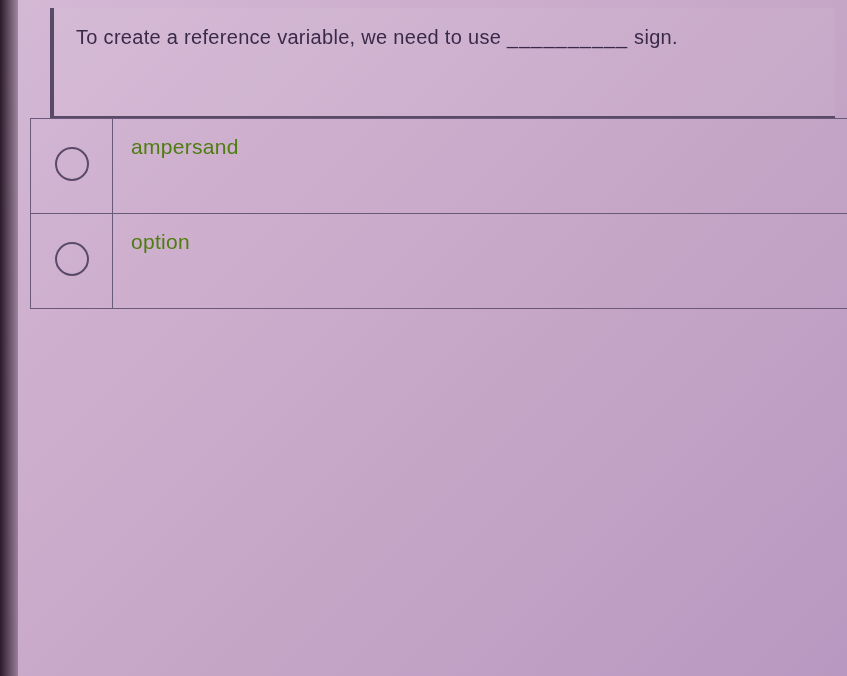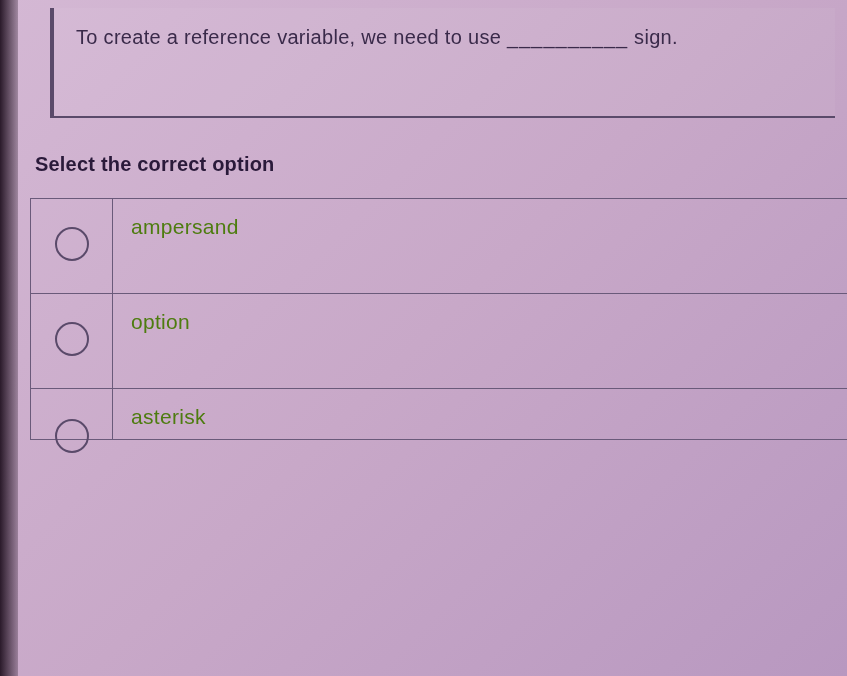--- a/index.html
+++ b/index.html
@@ -101,44 +101,35 @@
 <body>
 
 <div class="dark-edge"></div>
 
 <div class="page-container">
 
   <div class="question-box">
     <span class="question-text">To create a reference variable, we need to use </span><span class="question-text blank">__________</span><span class="question-text"> sign.</span>
   </div>
 
-  <div class="instruction">Select the correct option</div>
 
   <table class="options-table">
     <tbody>
         <tr class="option-row">
       <td class="radio-cell">
         <span class="radio-circle"></span>
       </td>
       <td class="option-text-cell">
         <span class="option-text">ampersand</span>
       </td>
     </tr>
     <tr class="option-row">
       <td class="radio-cell">
         <span class="radio-circle"></span>
       </td>
       <td class="option-text-cell">
         <span class="option-text">option</span>
       </td>
     </tr>
-    <tr class="option-row last-row">
-      <td class="radio-cell">
-        <span class="radio-circle"></span>
-      </td>
-      <td class="option-text-cell">
-        <span class="option-text">asterisk</span>
-      </td>
-    </tr>
   </tbody>
     </table>
 
 </div>
 
 </body></html>

